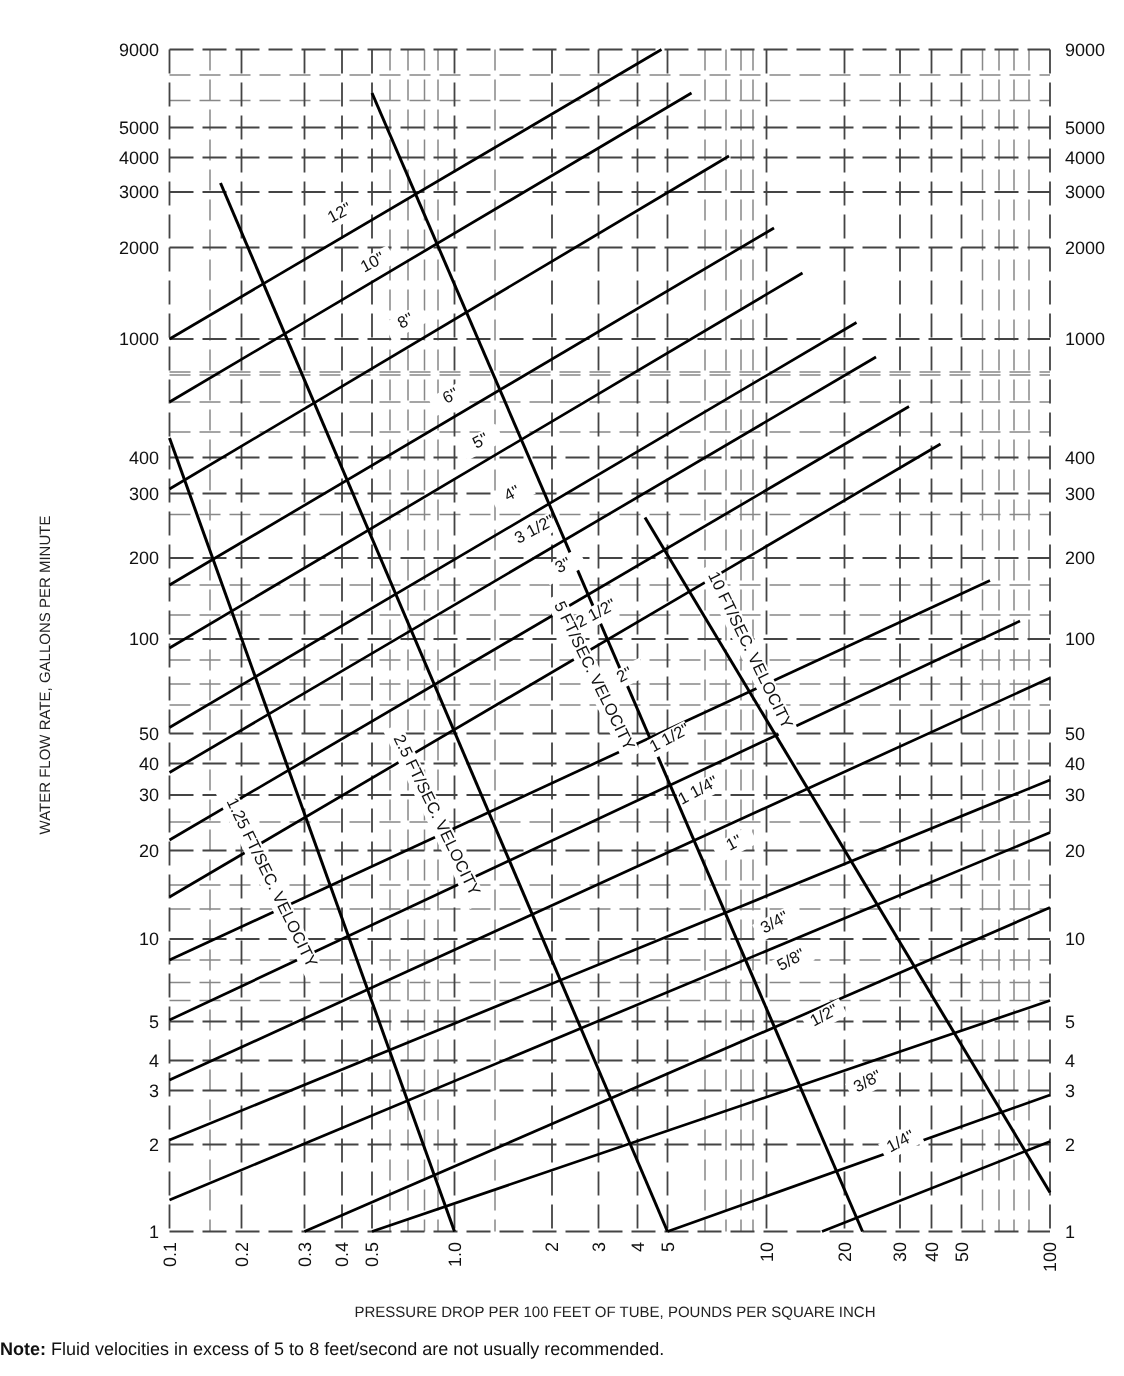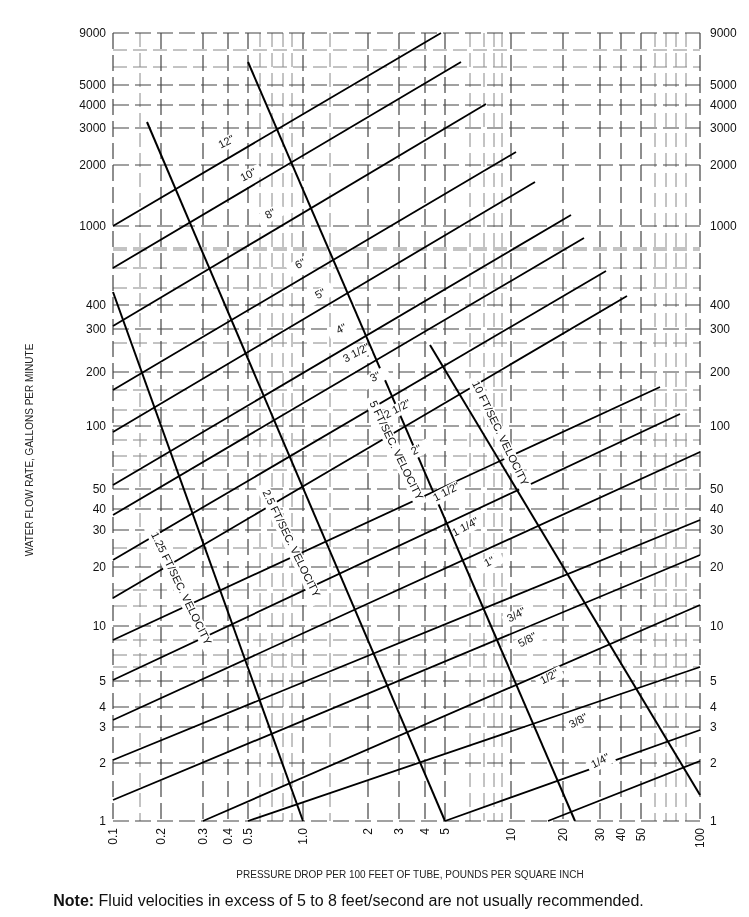--- a/index.html
+++ b/index.html
@@ -2,22 +2,22 @@
 <html><head>
 <meta charset="utf-8">
 <style>
   html, body { margin: 0; padding: 0; background: #ffffff; }
   body { width: 749px; height: 917px; position: relative; overflow: hidden;
          font-family: "Liberation Sans", sans-serif; color: #111; }
   #chart { position: absolute; left: 0; top: 0; }
   .tick { font-family: "Liberation Sans", sans-serif; font-size: 12px; fill: #111; }
   .lbl { font-family: "Liberation Sans", sans-serif; font-size: 11px; fill: #111; }
   .axis-title { font-family: "Liberation Sans", sans-serif; font-size: 10px; fill: #222; }
-  .note { position: absolute; left: 0; width: 697px; top: 892px; text-align: center;
-          font-size: 16px; }
+  .note { position: absolute; left: 0; width: 697px; top: 892px; text-align: left;
+          font-size: 12px; }
   .note b { font-weight: bold; }
 </style>
 </head>
 <body>
 
 <svg id="chart" width="749" height="917" viewBox="0 0 749 917">
   <g id="grid">
       <line x1="113" y1="50" x2="700" y2="50" stroke="#888888" stroke-width="1" stroke-dasharray="14 6"></line>
       <line x1="113" y1="67" x2="700" y2="67" stroke="#888888" stroke-width="1" stroke-dasharray="14 6"></line>
       <line x1="113" y1="250" x2="700" y2="250" stroke="#888888" stroke-width="1" stroke-dasharray="14 6"></line>

